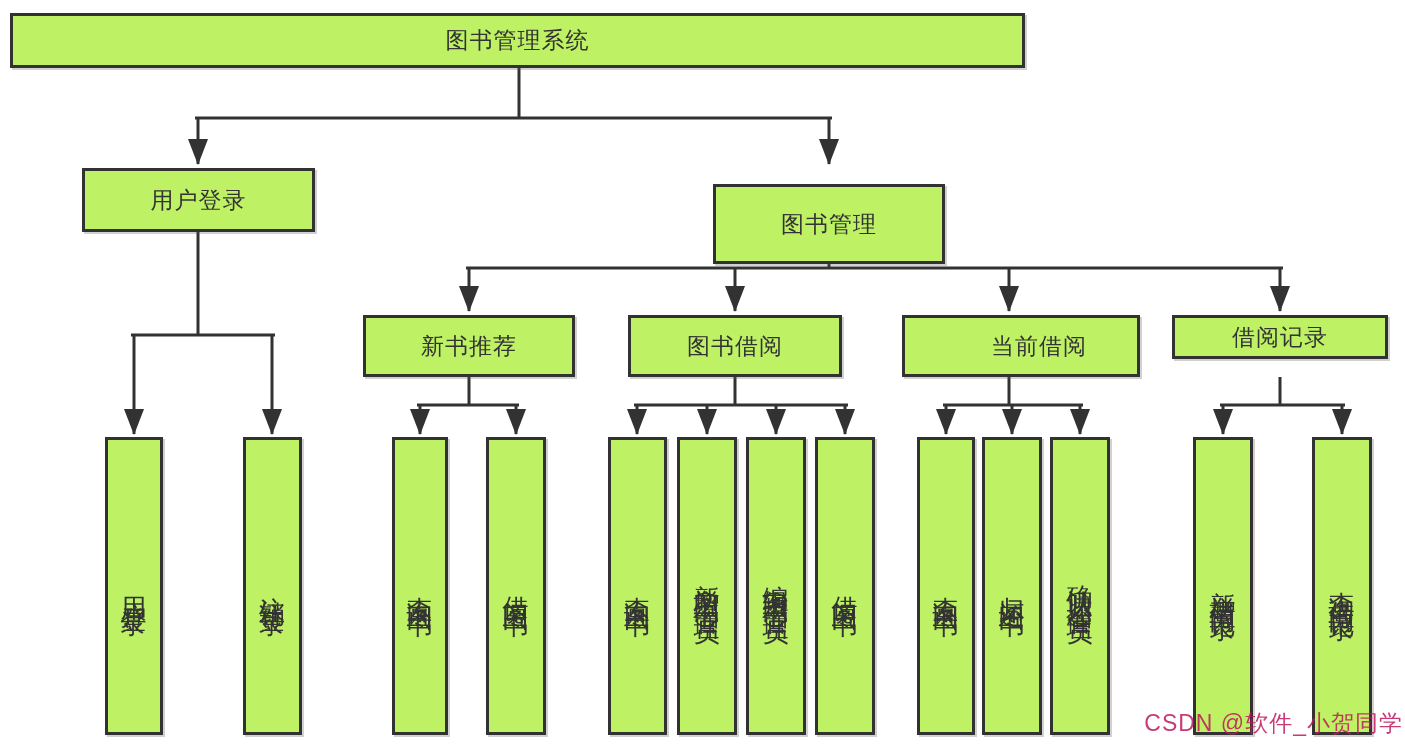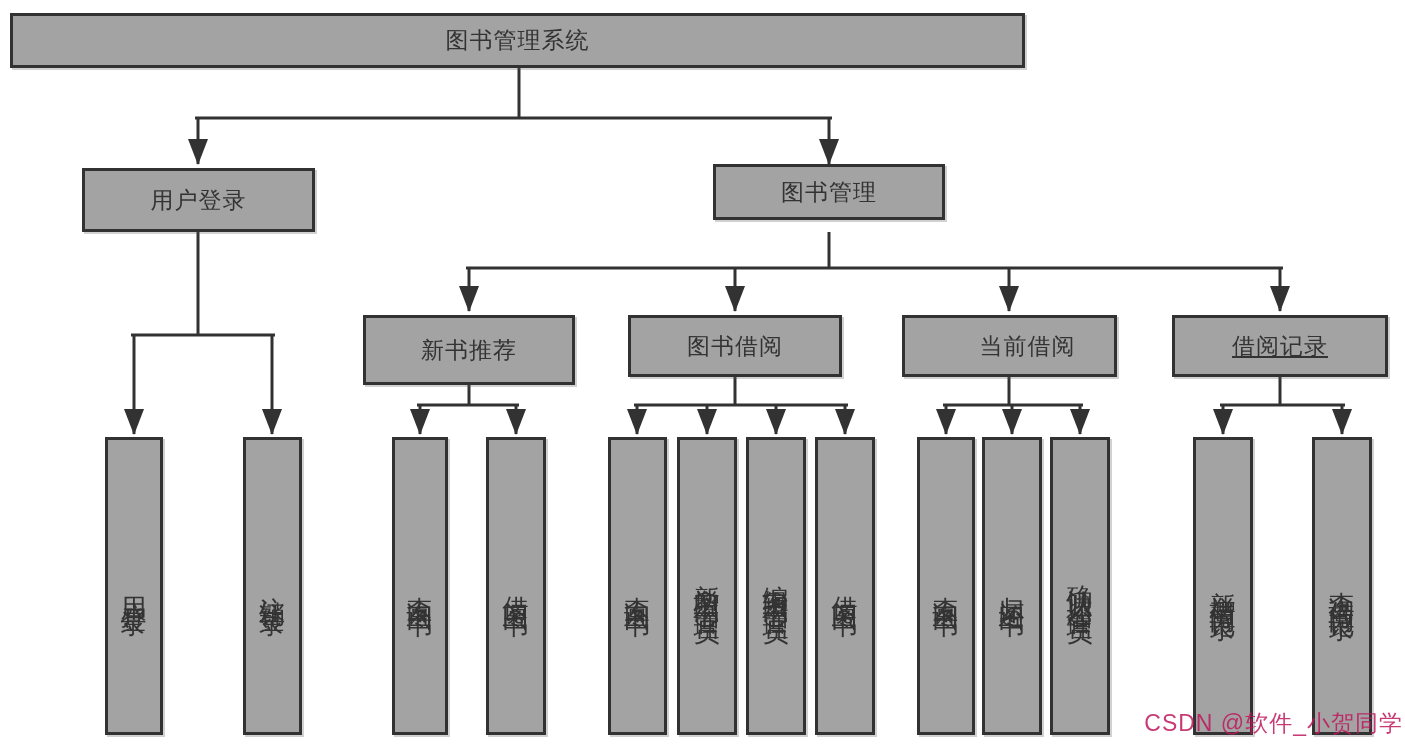--- a/index.html
+++ b/index.html
@@ -7,21 +7,21 @@
     position:relative;
     width:1405px;height:747px;
     background:#ffffff;
     font-family:"Liberation Sans","DejaVu Sans",sans-serif;
     overflow:hidden;
   }
   .wires{position:absolute;left:0;top:0;width:1405px;height:747px;}
   .node{
     position:absolute;
     box-sizing:border-box;
-    background:#a3a3a3;
+    background:#bef264;
     border:3px solid #323232;
     box-shadow:2px 2px 0 rgba(90,90,90,0.28);
     color:#333333;
     display:flex;
     align-items:center;
     justify-content:center;
   }
   .h-node{font-size:23px;letter-spacing:1px;}
   .v-node .v-text{
     writing-mode:vertical-lr;
@@ -98,34 +98,34 @@
     </g>
   </svg>
 
   <div class="node h-node" style="left:10px;top:13px;width:1015px;height:55px;">
     <span>图书管理系统</span>
   </div>
 
   <div class="node h-node" style="left:82px;top:168px;width:233px;height:64px;">
     <span>用户登录</span>
   </div>
-  <div class="node h-node" style="left:713px;top:164px;width:232px;height:56px;">
+  <div class="node h-node" style="left:713px;top:184px;width:232px;height:80px;">
     <span>图书管理</span>
   </div>
 
-  <div class="node h-node" style="left:363px;top:315px;width:212px;height:70px;text-align:right;">
+  <div class="node h-node" style="left:363px;top:315px;width:212px;height:62px;text-align:right;">
     <span>新书推荐</span>
   </div>
   <div class="node h-node" style="left:628px;top:315px;width:214px;height:62px;justify-content:center;">
     <span>图书借阅</span>
   </div>
-  <div class="node h-node" style="left:902px;top:315px;width:215px;height:62px;padding-left:36px;">
+  <div class="node h-node" style="left:902px;top:315px;width:238px;height:62px;padding-left:36px;">
     <span>当前借阅</span>
   </div>
-  <div class="node h-node" style="left:1172px;top:315px;width:216px;height:62px;text-decoration:underline;">
+  <div class="node h-node" style="left:1172px;top:315px;width:216px;height:44px;">
     <span>借阅记录</span>
   </div>
 
   <div class="node v-node" style="left:105px;top:437px;width:58px;height:298px;">
     <span class="v-text">用户登录</span>
   </div>
   <div class="node v-node" style="left:243px;top:437px;width:59px;height:298px;">
     <span class="v-text">注销登录</span>
   </div>
 

